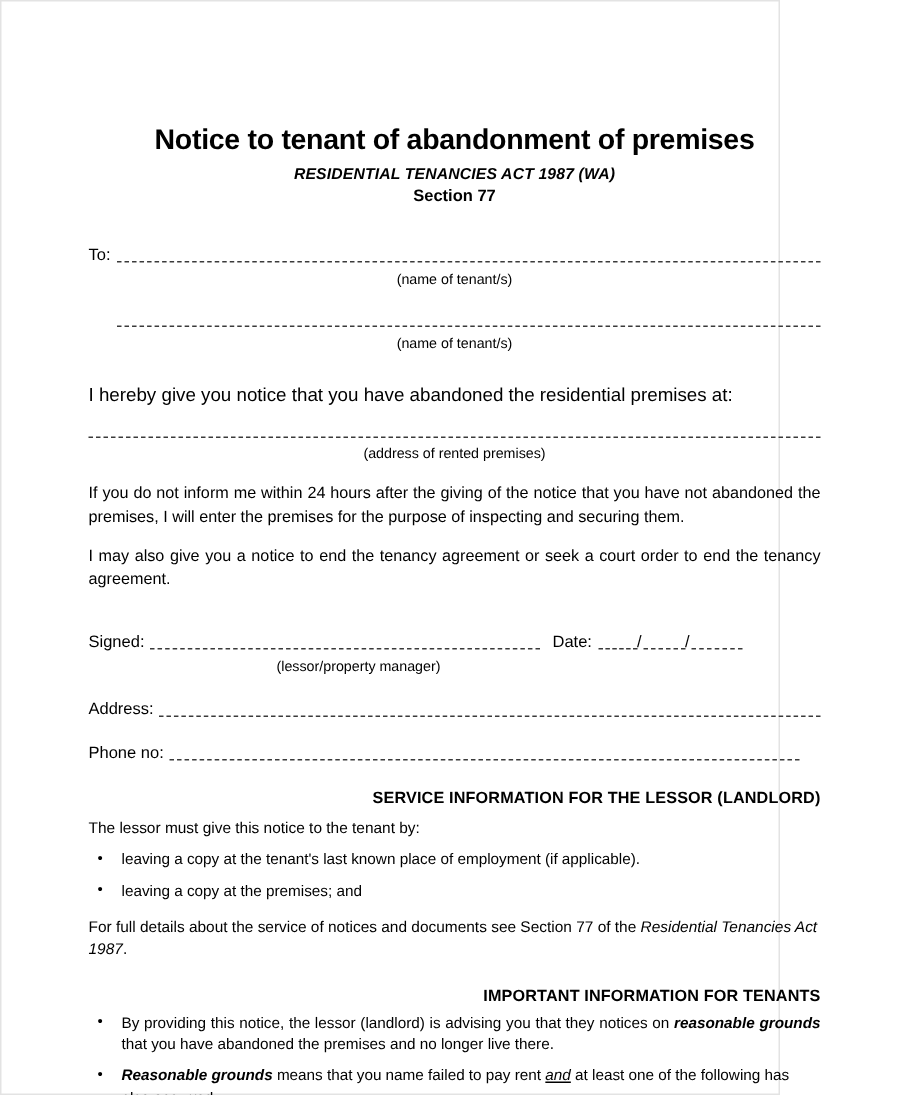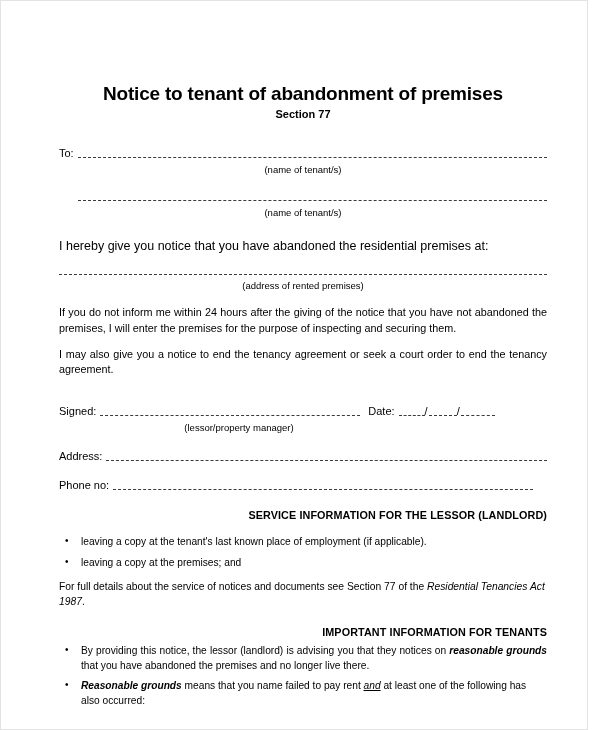--- a/index.html
+++ b/index.html
@@ -10,21 +10,21 @@
   body {
     width: 600px;
     height: 730px;
     font-family: "Liberation Sans", sans-serif;
     color: #000000;
     overflow: hidden;
   }
   .page {
     position: relative;
     box-sizing: border-box;
-    width: 588px;
+    width: 520px;
     height: 730px;
     background: #ffffff;
     border: 1px solid #e3e3e3;
     padding: 0;
   }
   .content {
     position: absolute;
     left: 58px;
     top: 0;
     width: 488px;
@@ -153,20 +153,21 @@
   .sp-2 { height: 20px; }
   .sp-3 { height: 26px; }
 </style>
 </head>
 <body>
 
 <div class="page">
   <div class="content">
 
     <h1 class="doc-title">Notice to tenant of abandonment of premises</h1>
+    <div class="doc-subtitle">RESIDENTIAL TENANCIES ACT 1987 (WA)</div>
     <div class="doc-section">Section 77</div>
 
     <div class="sp-3"></div>
 
     <div class="fill-row">
       <span class="fill-label">To:</span>
       <span class="rule"></span>
     </div>
     <div class="caption">(name of tenant/s)</div>
 
@@ -224,20 +225,21 @@
       <span class="fill-label">Phone no:</span>
       <span class="rule" style="max-width:420px;"></span>
     </div>
 
     <div style="height:17px;"></div>
 
     <div class="sec-head">SERVICE INFORMATION FOR THE LESSOR (LANDLORD)</div>
 
     <div style="height:8px;"></div>
 
+    <p class="body-left">The lessor must give this notice to the tenant by:</p>
 
     <ul class="bullets">
       <li>leaving a copy at the tenant's last known place of employment (if applicable).</li>
       <li>leaving a copy at the premises; and</li>
     </ul>
 
     <div style="height:9px;"></div>
 
     <p class="body-left"><span>For full details about the service of notices and documents see Section 77 of the </span><span class="it">Residential Tenancies Act 1987</span><span>.</span></p>
 

